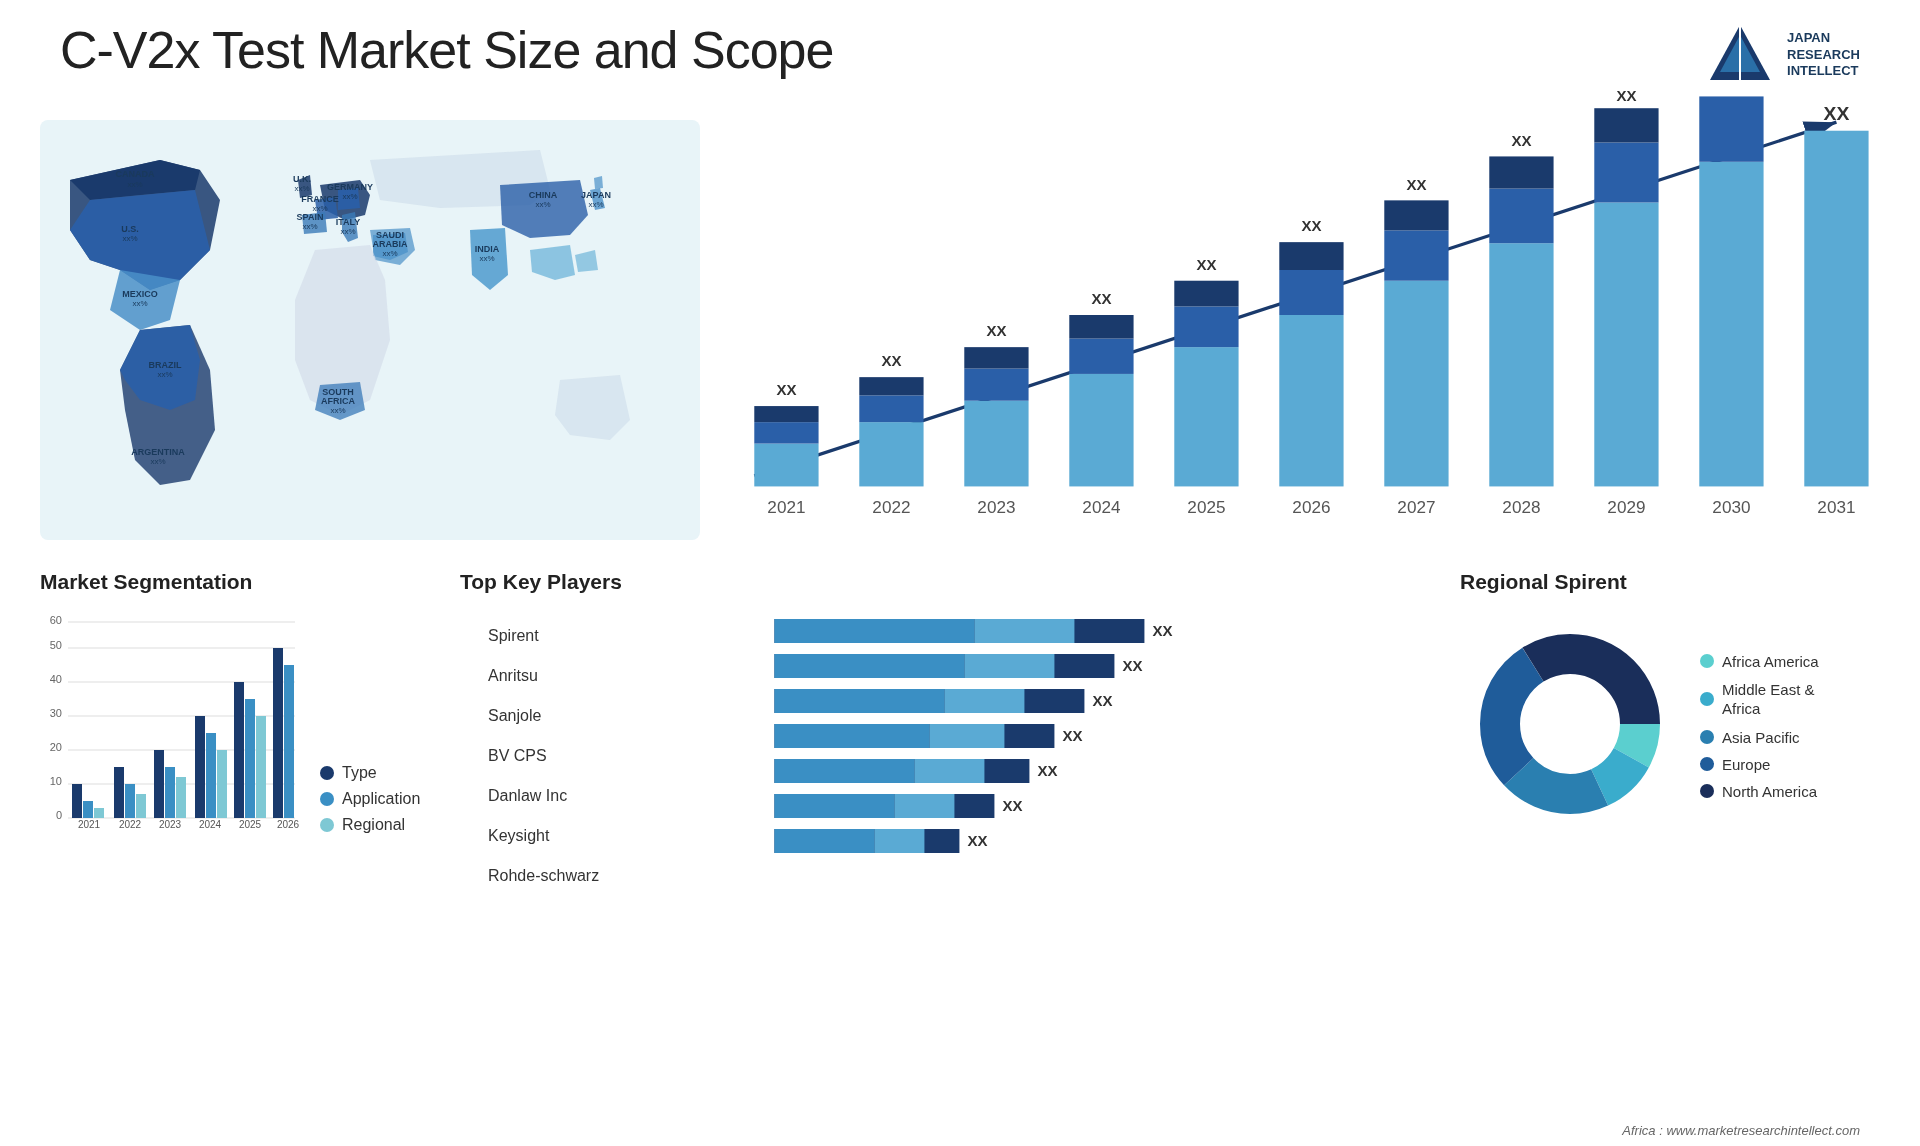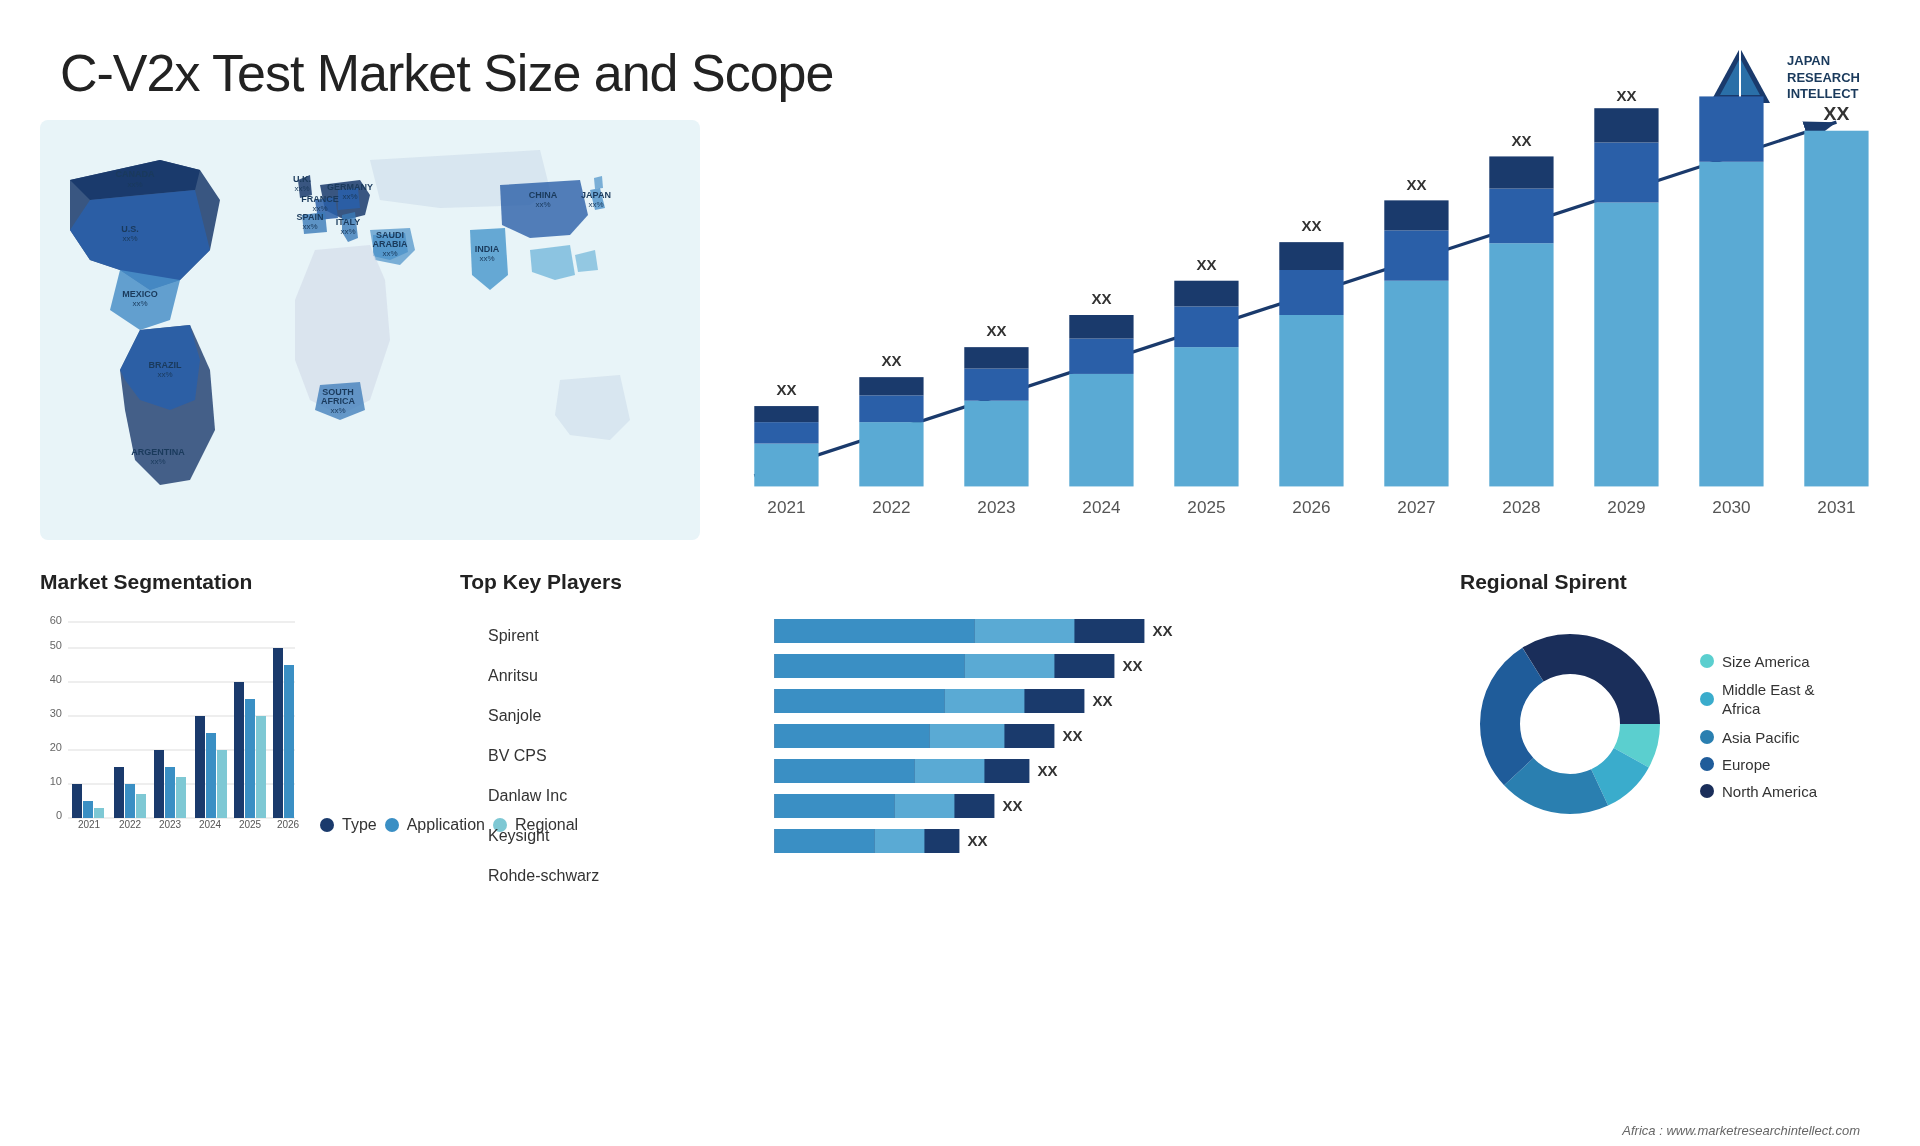--- a/index.html
+++ b/index.html
@@ -8,21 +8,21 @@
       height: 1146px;
       background: #ffffff;
       font-family: 'Arial', sans-serif;
       overflow: hidden;
       position: relative;
     }
 
     
     .header {
       position: absolute;
-      top: 43px;
+      top: 20px;
       left: 60px;
       right: 60px;
       display: flex;
       justify-content: space-between;
       align-items: flex-start;
     }
     .page-title {
       font-size: 52px;
       font-weight: 300;
       color: #222;
@@ -91,21 +91,21 @@
     .section-title {
       font-size: 21px;
       font-weight: 700;
       color: #222;
       margin-bottom: 20px;
     }
 
     
     .legend {
       display: flex;
-      flex-direction: row;
+      flex-direction: column;
       gap: 8px;
       margin-top: 16px;
     }
     .legend-item {
       display: flex;
       align-items: center;
       gap: 8px;
       font-size: 16px;
       color: #333;
     }
@@ -528,21 +528,21 @@
 
           <circle cx="110" cy="110" r="45" fill="white"></circle>
 
           <g transform="rotate(-90, 110, 110)">
           </g>
         </svg>
       </div>
       <div class="regional-legend">
         <div class="regional-legend-item">
           <div class="regional-legend-dot" style="background:#5bcfcf;"></div>
-          <span>Size America</span>
+          <span>Africa America</span>
         </div>
         <div class="regional-legend-item">
           <div class="regional-legend-dot" style="background:#3aaccc;"></div>
           <span style="max-width:130px; line-height:1.3;">Middle East &amp; Africa</span>
         </div>
         <div class="regional-legend-item">
           <div class="regional-legend-dot" style="background:#2a7fb0;"></div>
           <span>Asia Pacific</span>
         </div>
         <div class="regional-legend-item">

